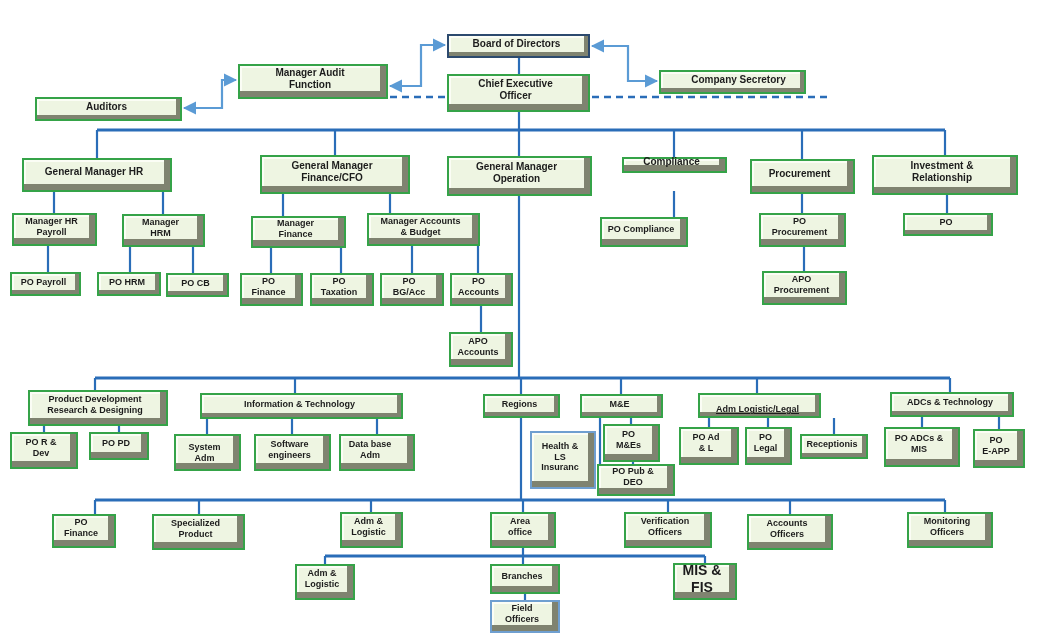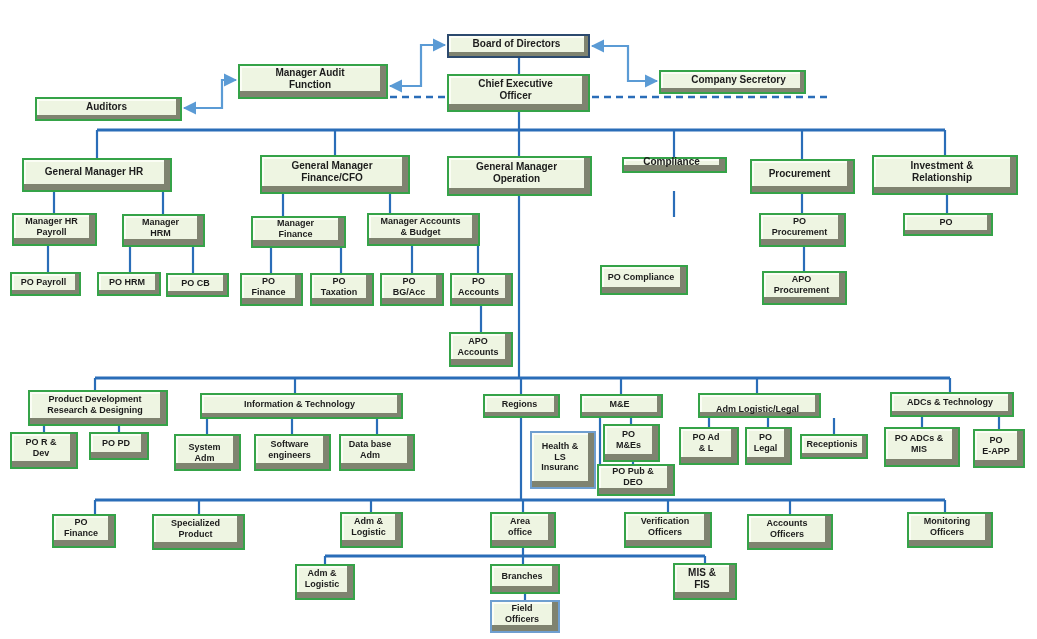--- a/index.html
+++ b/index.html
@@ -139,21 +139,21 @@
 HRM</span>
       </div>
       <div class="node" style="left: 251px; top: 216px; width: 95px; height: 32px; background: rgb(238, 245, 226); border: 2px solid rgb(53, 163, 72); box-shadow: rgb(127, 131, 112) -6px -6px 0px 0px inset, rgb(251, 253, 245) 2px 2px 0px 0px inset; padding: 0px 8px 6px 2px; font-size: 9px; color: rgb(28, 28, 28);">
         <span class="lbl">Manager
 Finance</span>
       </div>
       <div class="node" style="left: 367px; top: 213px; width: 113px; height: 33px; background: rgb(238, 245, 226); border: 2px solid rgb(53, 163, 72); box-shadow: rgb(127, 131, 112) -6px -6px 0px 0px inset, rgb(251, 253, 245) 2px 2px 0px 0px inset; padding: 0px 8px 6px 2px; font-size: 9px; color: rgb(28, 28, 28);">
         <span class="lbl">Manager Accounts
 &amp; Budget</span>
       </div>
-      <div class="node" style="left: 600px; top: 217px; width: 88px; height: 30px; background: rgb(238, 245, 226); border: 2px solid rgb(53, 163, 72); box-shadow: rgb(127, 131, 112) -6px -6px 0px 0px inset, rgb(251, 253, 245) 2px 2px 0px 0px inset; padding: 0px 8px 6px 2px; font-size: 9px; color: rgb(28, 28, 28); margin-top: 48px;">
+      <div class="node" style="left: 600px; top: 217px; width: 88px; height: 30px; background: rgb(238, 245, 226); border: 2px solid rgb(53, 163, 72); box-shadow: rgb(127, 131, 112) -6px -6px 0px 0px inset, rgb(251, 253, 245) 2px 2px 0px 0px inset; padding: 0px 8px 6px 2px; font-size: 9px; color: rgb(28, 28, 28);">
         <span class="lbl">PO Compliance</span>
       </div>
       <div class="node" style="left: 759px; top: 213px; width: 87px; height: 34px; background: rgb(238, 245, 226); border: 2px solid rgb(53, 163, 72); box-shadow: rgb(127, 131, 112) -6px -6px 0px 0px inset, rgb(251, 253, 245) 2px 2px 0px 0px inset; padding: 0px 8px 6px 2px; font-size: 9px; color: rgb(28, 28, 28);">
         <span class="lbl">PO
 Procurement</span>
       </div>
       <div class="node" style="left: 903px; top: 213px; width: 90px; height: 23px; background: rgb(238, 245, 226); border: 2px solid rgb(53, 163, 72); box-shadow: rgb(127, 131, 112) -4px -4px 0px 0px inset, rgb(251, 253, 245) 2px 2px 0px 0px inset; padding: 0px 6px 4px 2px; font-size: 9px; color: rgb(28, 28, 28);">
         <span class="lbl">PO</span>
       </div>
       <div class="node" style="left: 10px; top: 272px; width: 71px; height: 24px; background: rgb(238, 245, 226); border: 2px solid rgb(53, 163, 72); box-shadow: rgb(127, 131, 112) -4px -4px 0px 0px inset, rgb(251, 253, 245) 2px 2px 0px 0px inset; padding: 0px 6px 4px 2px; font-size: 9px; color: rgb(28, 28, 28);">
@@ -195,21 +195,21 @@
       </div>
       <div class="node" style="left: 200px; top: 393px; width: 203px; height: 26px; background: rgb(238, 245, 226); border: 2px solid rgb(53, 163, 72); box-shadow: rgb(127, 131, 112) -4px -4px 0px 0px inset, rgb(251, 253, 245) 2px 2px 0px 0px inset; padding: 0px 6px 4px 2px; font-size: 9px; color: rgb(28, 28, 28);">
         <span class="lbl">Information &amp; Technology</span>
       </div>
       <div class="node" style="left: 483px; top: 394px; width: 77px; height: 24px; background: rgb(238, 245, 226); border: 2px solid rgb(53, 163, 72); box-shadow: rgb(127, 131, 112) -4px -4px 0px 0px inset, rgb(251, 253, 245) 2px 2px 0px 0px inset; padding: 0px 6px 4px 2px; font-size: 9px; color: rgb(28, 28, 28);">
         <span class="lbl">Regions</span>
       </div>
       <div class="node" style="left: 580px; top: 394px; width: 83px; height: 24px; background: rgb(238, 245, 226); border: 2px solid rgb(53, 163, 72); box-shadow: rgb(127, 131, 112) -4px -4px 0px 0px inset, rgb(251, 253, 245) 2px 2px 0px 0px inset; padding: 0px 6px 4px 2px; font-size: 9px; color: rgb(28, 28, 28);">
         <span class="lbl">M&amp;E</span>
       </div>
-      <div class="node" style="left: 698px; top: 393px; width: 123px; height: 25px; background: rgb(238, 245, 226); border: 2px solid rgb(53, 163, 72); box-shadow: rgb(127, 131, 112) -4px -4px 0px 0px inset, rgb(251, 253, 245) 2px 2px 0px 0px inset; padding: 12px 6px 4px 2px; font-size: 9px; color: rgb(28, 28, 28);">
+      <div class="node" style="left: 698px; top: 393px; width: 123px; height: 25px; background: rgb(238, 245, 226); border: 2px solid rgb(53, 163, 72); box-shadow: rgb(127, 131, 112) -4px -4px 0px 0px inset, rgb(251, 253, 245) 2px 2px 0px 0px inset; padding: 12px 6px 4px 2px; font-size: 9px; color: rgb(28, 28, 28); text-decoration: underline;">
         <span class="lbl">Adm Logistic/Legal</span>
       </div>
       <div class="node" style="left: 890px; top: 392px; width: 124px; height: 25px; background: rgb(238, 245, 226); border: 2px solid rgb(53, 163, 72); box-shadow: rgb(127, 131, 112) -4px -4px 0px 0px inset, rgb(251, 253, 245) 2px 2px 0px 0px inset; padding: 0px 6px 4px 2px; font-size: 9px; color: rgb(28, 28, 28);">
         <span class="lbl">ADCs &amp; Technology</span>
       </div>
       <div class="node" style="left: 10px; top: 432px; width: 68px; height: 37px; background: rgb(238, 245, 226); border: 2px solid rgb(53, 163, 72); box-shadow: rgb(127, 131, 112) -6px -6px 0px 0px inset, rgb(251, 253, 245) 2px 2px 0px 0px inset; padding: 0px 8px 6px 2px; font-size: 9px; color: rgb(28, 28, 28);">
         <span class="lbl">PO R &amp;
 Dev</span>
       </div>
       <div class="node" style="left: 89px; top: 432px; width: 60px; height: 28px; background: rgb(238, 245, 226); border: 2px solid rgb(53, 163, 72); box-shadow: rgb(127, 131, 112) -6px -6px 0px 0px inset, rgb(251, 253, 245) 2px 2px 0px 0px inset; padding: 0px 8px 6px 2px; font-size: 9px; color: rgb(28, 28, 28);">
@@ -287,21 +287,21 @@
         <span class="lbl">Monitoring
 Officers</span>
       </div>
       <div class="node" style="left: 295px; top: 564px; width: 60px; height: 36px; background: rgb(238, 245, 226); border: 2px solid rgb(53, 163, 72); box-shadow: rgb(127, 131, 112) -6px -6px 0px 0px inset, rgb(251, 253, 245) 2px 2px 0px 0px inset; padding: 0px 8px 6px 2px; font-size: 9px; color: rgb(28, 28, 28);">
         <span class="lbl">Adm &amp;
 Logistic</span>
       </div>
       <div class="node" style="left: 490px; top: 564px; width: 70px; height: 30px; background: rgb(238, 245, 226); border: 2px solid rgb(53, 163, 72); box-shadow: rgb(127, 131, 112) -6px -6px 0px 0px inset, rgb(251, 253, 245) 2px 2px 0px 0px inset; padding: 0px 8px 6px 2px; font-size: 9px; color: rgb(28, 28, 28);">
         <span class="lbl">Branches</span>
       </div>
-      <div class="node" style="left: 673px; top: 563px; width: 64px; height: 37px; background: rgb(238, 245, 226); border: 2px solid rgb(53, 163, 72); box-shadow: rgb(127, 131, 112) -6px -6px 0px 0px inset, rgb(251, 253, 245) 2px 2px 0px 0px inset; padding: 0px 8px 6px 2px; font-size: 10px; color: rgb(28, 28, 28);">
+      <div class="node" style="left: 673px; top: 563px; width: 64px; height: 37px; background: rgb(238, 245, 226); border: 2px solid rgb(53, 163, 72); box-shadow: rgb(127, 131, 112) -6px -6px 0px 0px inset, rgb(251, 253, 245) 2px 2px 0px 0px inset; padding: 0px 8px 6px 2px; font-size: 14px; color: rgb(28, 28, 28);">
         <span class="lbl">MIS &amp;
 FIS</span>
       </div>
       <div class="node" style="left: 490px; top: 600px; width: 70px; height: 33px; background: rgb(238, 245, 226); border: 2px solid rgb(111, 159, 208); box-shadow: rgb(127, 131, 112) -6px -6px 0px 0px inset, rgb(251, 253, 245) 2px 2px 0px 0px inset; padding: 0px 8px 6px 2px; font-size: 9px; color: rgb(28, 28, 28);">
         <span class="lbl">Field
 Officers</span>
       </div>
     </div>
 </div>
 

